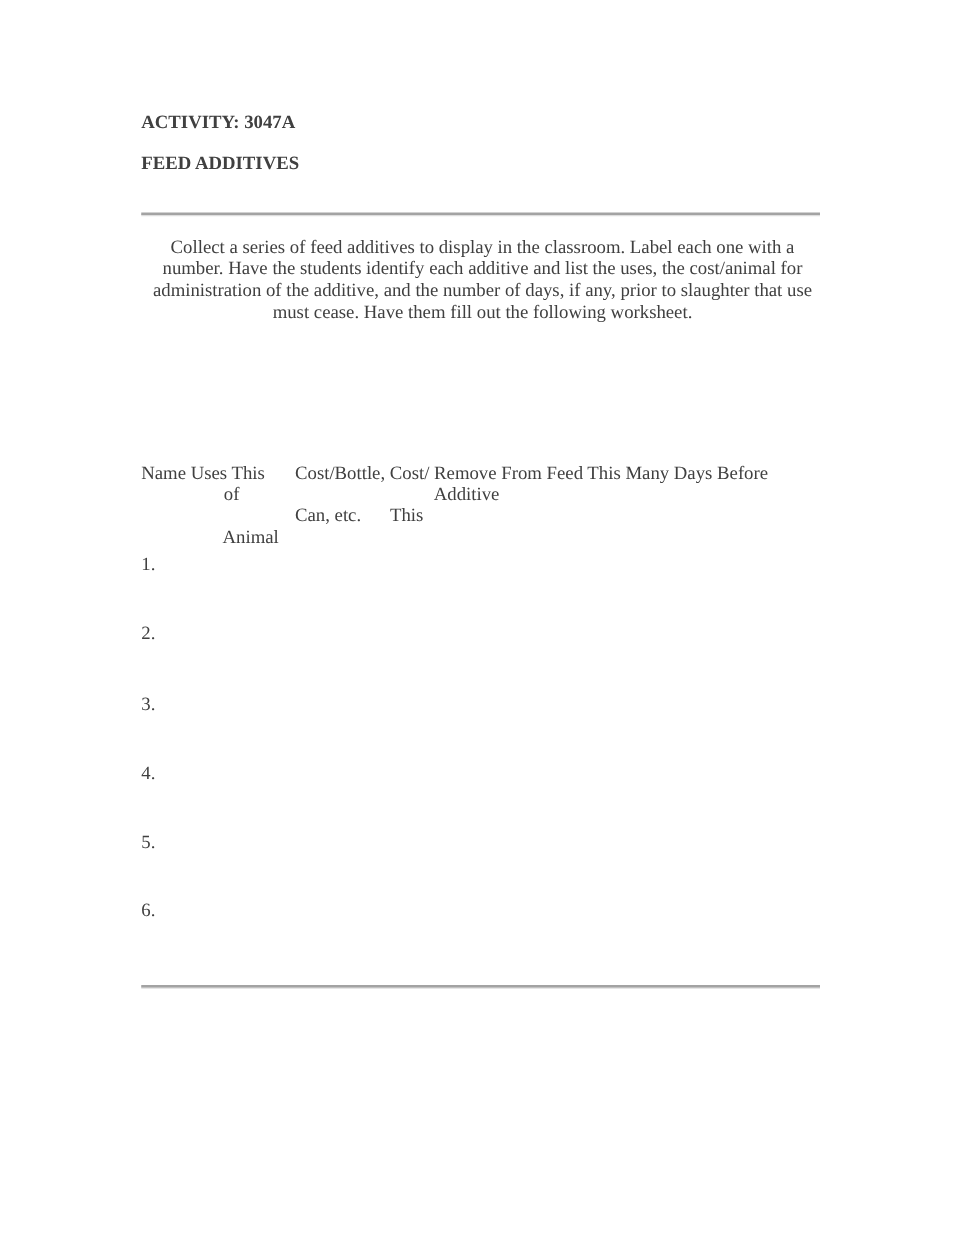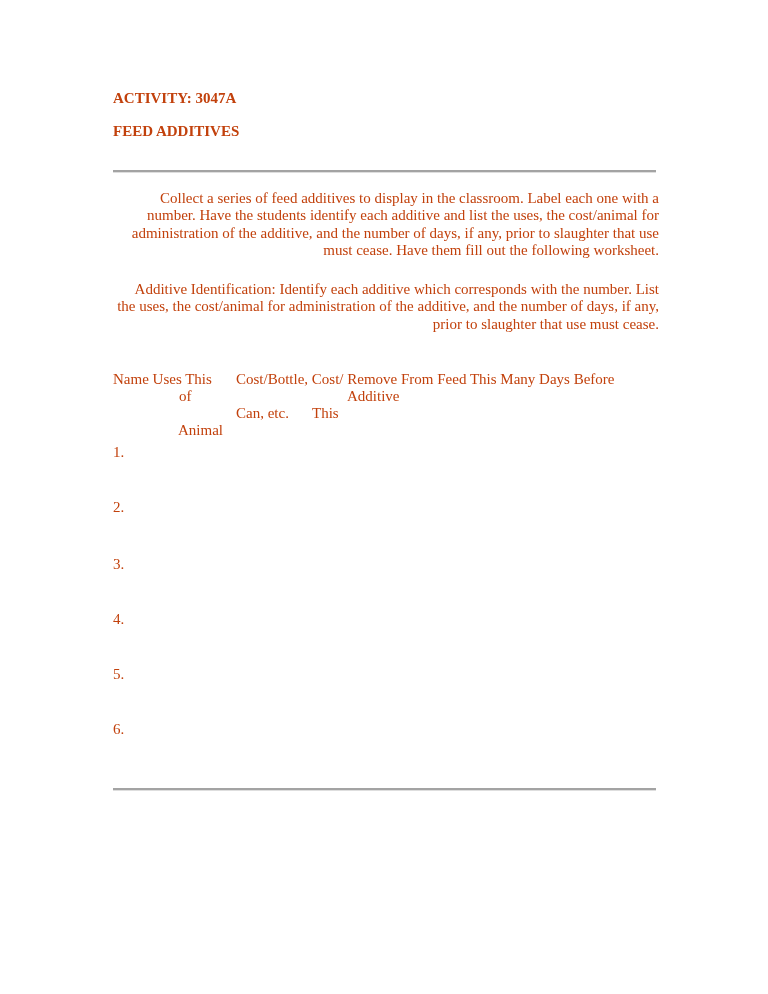--- a/index.html
+++ b/index.html
@@ -8,21 +8,21 @@
     background: #ffffff;
   }
   .page {
     position: relative;
     width: 768px;
     height: 994px;
     background: #ffffff;
     font-family: "Liberation Serif", "DejaVu Serif", serif;
     font-size: 15px;
     line-height: 17.3px;
-    color: #c2410c;
+    color: #404040;
     overflow: hidden;
   }
   .abs { position: absolute; }
   .heading {
     font-weight: bold;
     left: 113px;
     white-space: nowrap;
   }
   .h-activity { top: 90px; }
   .h-title    { top: 123px; }
@@ -33,21 +33,21 @@
     height: 2px;
     background: #a3a3a3;
     box-shadow: 0 1px 0 #dedede;
   }
   .rule-top    { top: 170px; }
   .rule-bottom { top: 788px; }
   .para {
     position: absolute;
     left: 113px;
     width: 546px;
-    text-align: right;
+    text-align: center;
   }
   .para-1 { top: 190px; }
   .para-2 { top: 281px; }
   .hdr-seg {
     position: absolute;
     white-space: nowrap;
   }
   .hl1 { top: 371px; }
   .hl2 { top: 388px; }
   .hl3 { top: 405px; }
@@ -77,21 +77,20 @@
 <div class="page">
 
   <div class="abs heading h-activity">ACTIVITY: 3047A</div>
 
   <div class="abs heading h-title">FEED ADDITIVES</div>
 
   <div class="rule rule-top"></div>
 
   <div class="para para-1">Collect a series of feed additives to display in the classroom. Label each one with a number. Have the students identify each additive and list the uses, the cost/animal for administration of the additive, and the number of days, if any, prior to slaughter that use must cease. Have them fill out the following worksheet.</div>
 
-  <div class="para para-2">Additive Identification: Identify each additive which corresponds with the number. List the uses, the cost/animal for administration of the additive, and the number of days, if any, prior to slaughter that use must cease.</div>
 
   <div>
     <span class="hdr-seg hl1 hx-name">Name Uses This</span>
     <span class="hdr-seg hl1 hx-cost">Cost/Bottle, Cost/ Remove From Feed This Many Days Before</span>
     <span class="hdr-seg hl2 hx-of">of</span>
     <span class="hdr-seg hl2 hx-slgt">Additive</span>
     <span class="hdr-seg hl3 hx-can">Can, etc.</span>
     <span class="hdr-seg hl3 hx-dose">This</span>
     <span class="hdr-seg hl4 hx-animal">Animal</span>
   </div>

